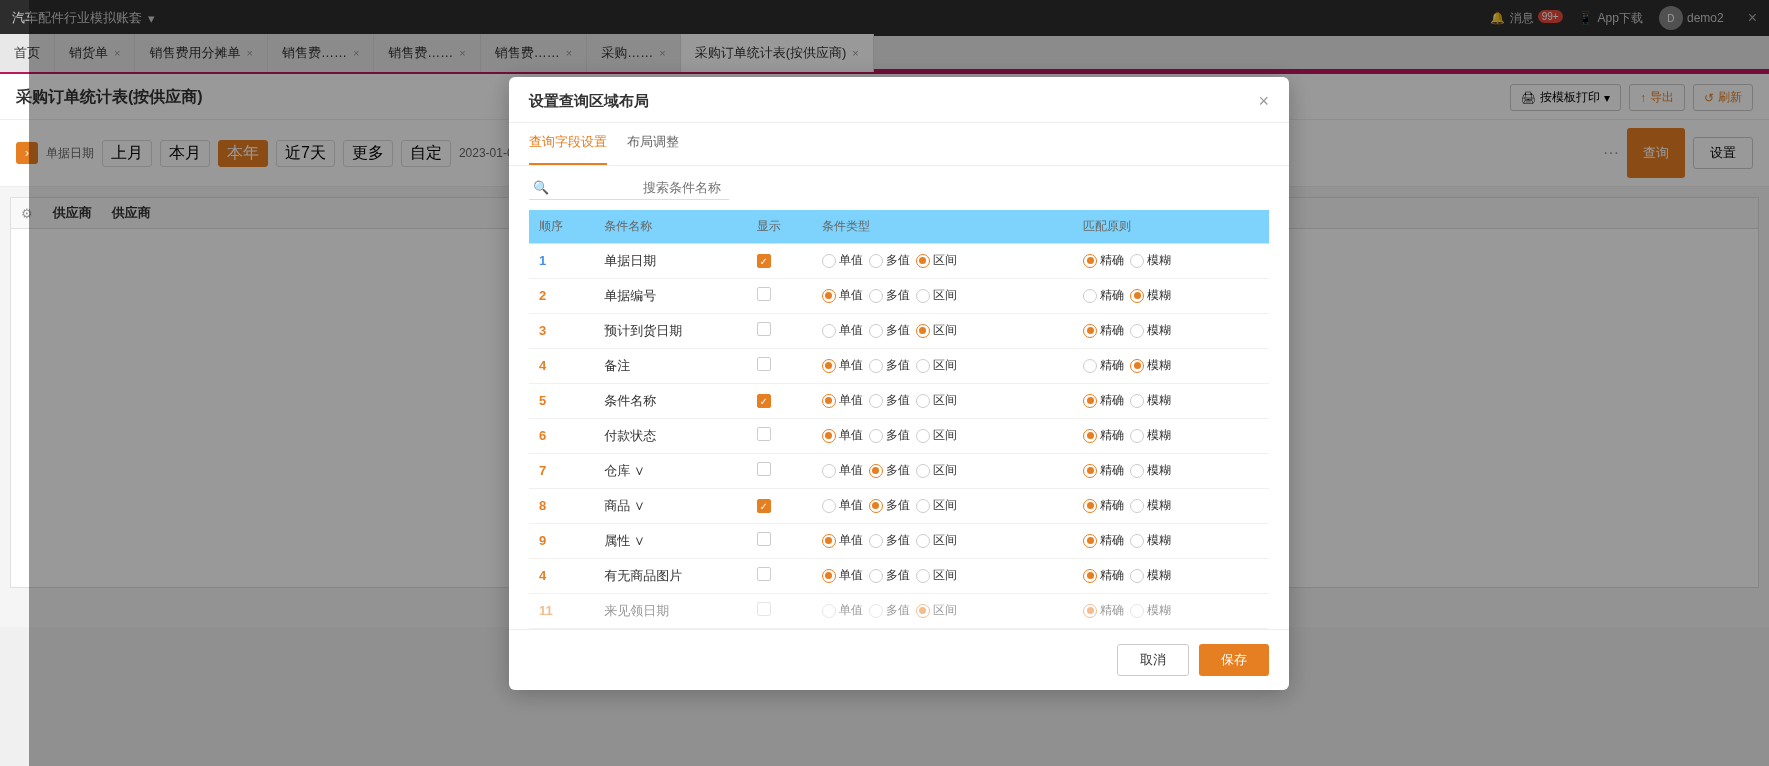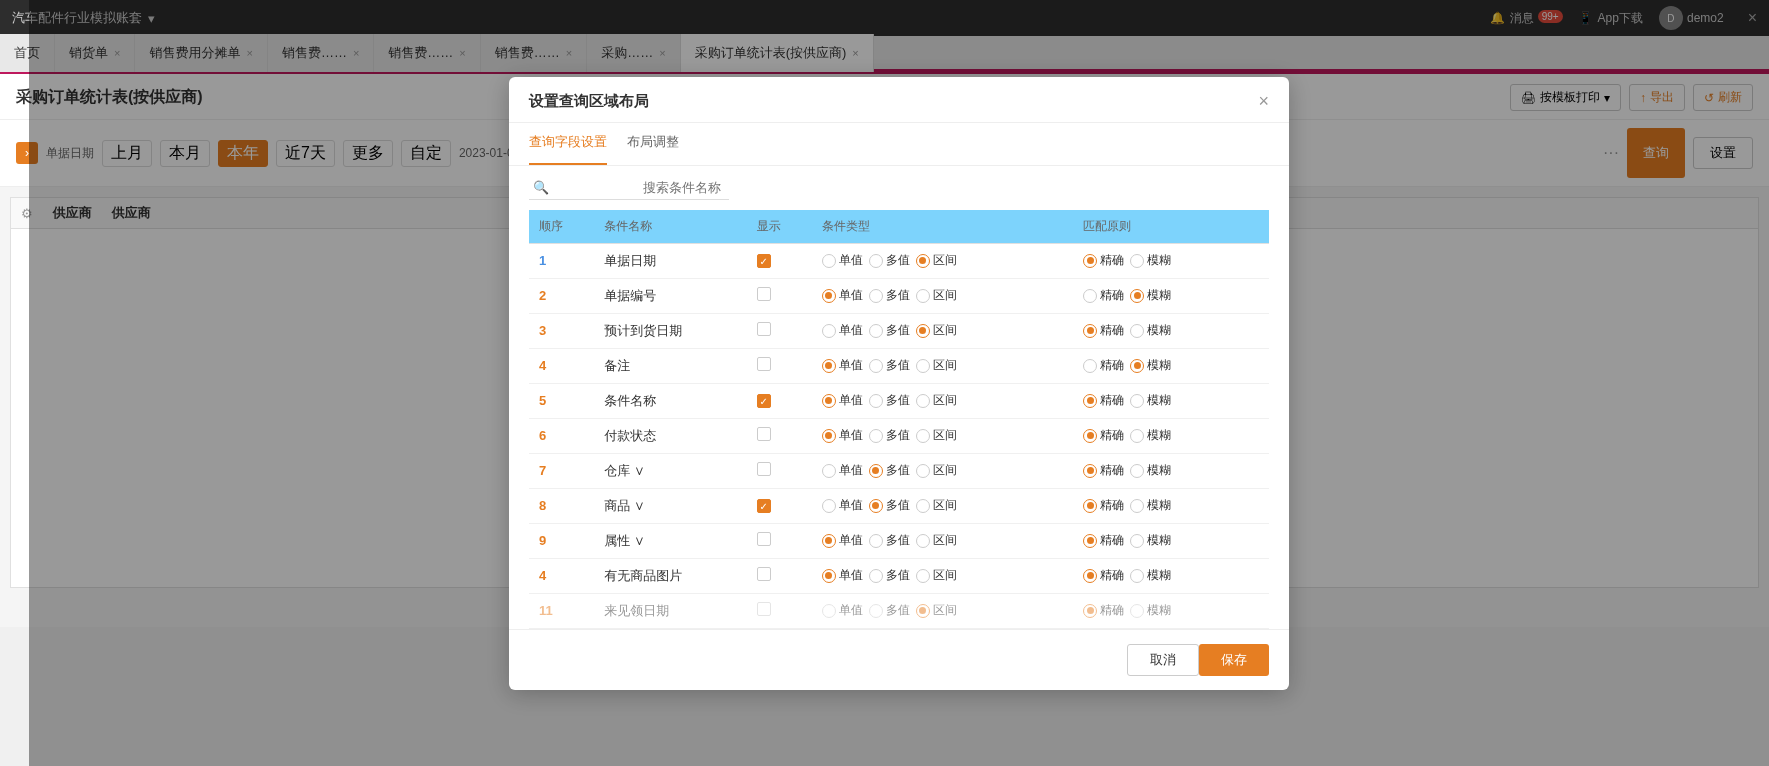--- a/index.html
+++ b/index.html
@@ -232,20 +232,21 @@
       background: #fff; cursor: pointer;
     }
     .radio-circle.selected { border-color: #e67e22; }
     .radio-circle.selected::after { content: ''; width: 7px; height: 7px; background: #e67e22; border-radius: 50%; display: block; }
 
     
     .dialog-footer {
       padding: 14px 20px;
       display: flex;
       justify-content: flex-end;
+      gap: 10px;
       border-top: 1px solid #eee;
     }
     .btn-cancel {
       border: 1px solid #ccc; background: #fff; padding: 6px 22px;
       border-radius: 3px; cursor: pointer; font-size: 13px; color: #333;
     }
     .btn-save {
       background: #e67e22; color: white; border: none; padding: 6px 22px;
       border-radius: 3px; cursor: pointer; font-size: 13px;
     }

